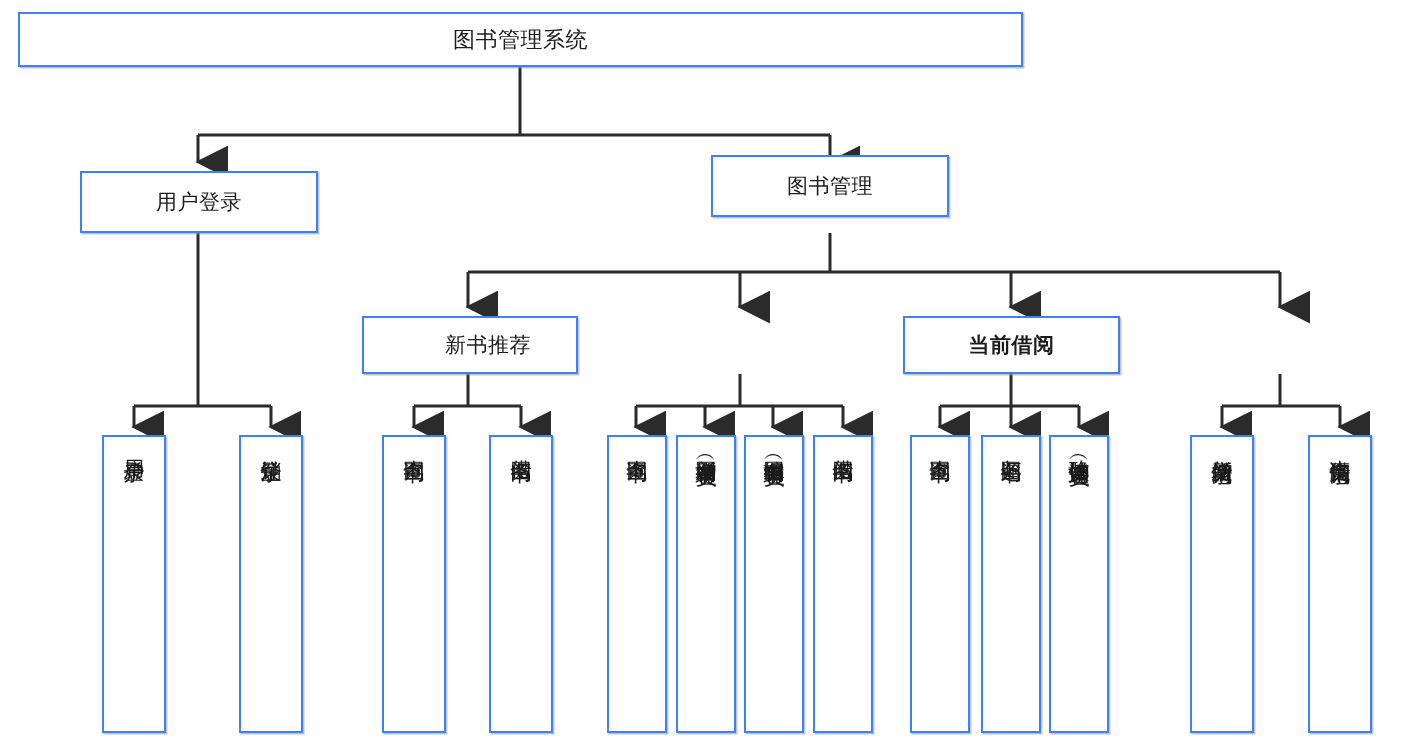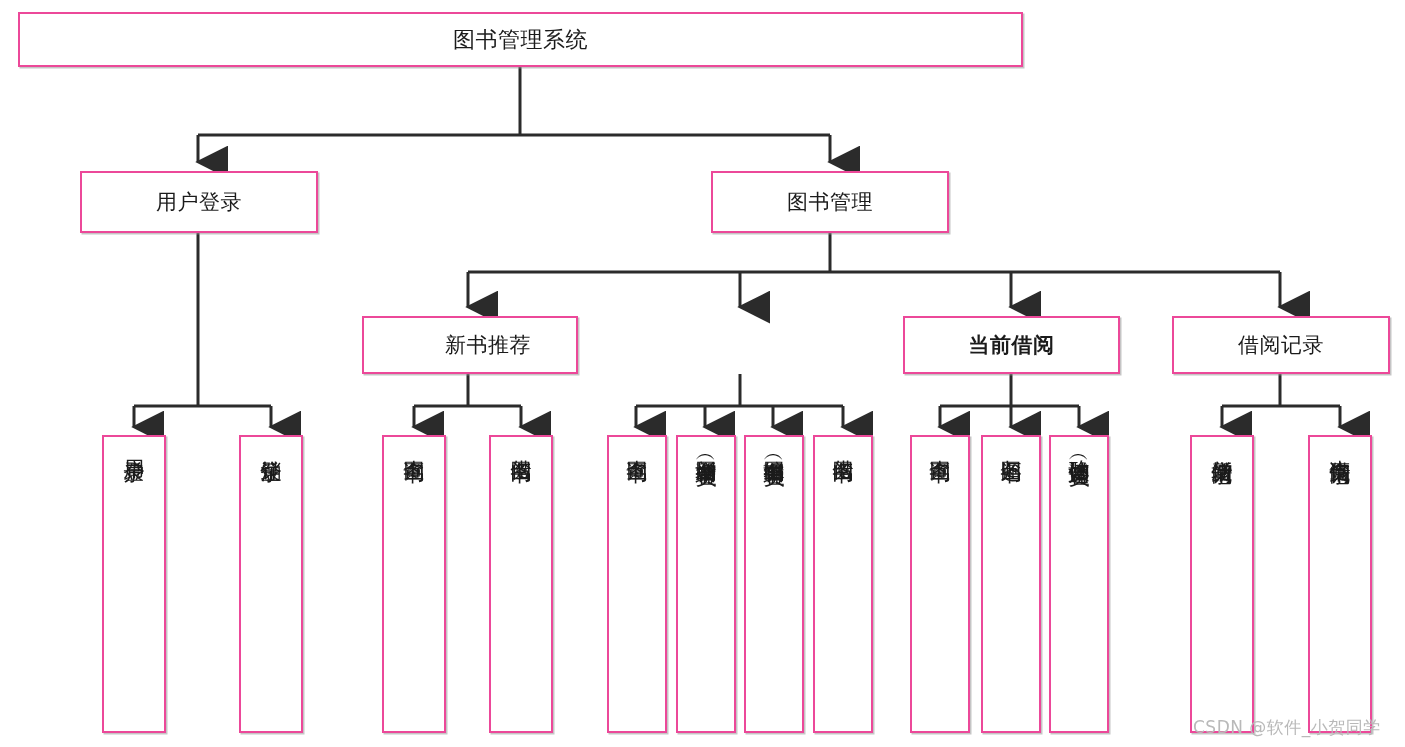--- a/index.html
+++ b/index.html
@@ -23,21 +23,21 @@
     position: absolute;
     left: 0;
     top: 0;
     width: 1405px;
     height: 747px;
     pointer-events: none;
   }
   .node {
     position: absolute;
     box-sizing: border-box;
-    border: 2px solid #ec4899;
+    border: 2px solid #3b82f6;
     background: #ffffff;
     display: flex;
     align-items: center;
     justify-content: center;
     box-shadow: 1.5px 1.5px 0 rgba(150,150,150,0.55);
   }
   .node .lbl {
     font-size: 21px;
     line-height: 1.25;
     letter-spacing: 0.5px;
@@ -130,36 +130,33 @@
   </svg>
 
   <div class="node root" style="left:18px; top:12px; width:1005px; height:55px;">
     <span class="lbl">图书管理系统</span>
   </div>
 
   <div class="node" style="left:80px; top:171px; width:238px; height:62px;">
     <span class="lbl">用户登录</span>
   </div>
 
-  <div class="node" style="left:711px; top:171px; width:238px; height:62px;align-items:center;">
+  <div class="node" style="left:711px; top:155px; width:238px; height:62px;align-items:center;">
     <span class="lbl">图书管理</span>
   </div>
 
   <div class="node" style="left:362px; top:316px; width:216px; height:58px;padding-left:36px;">
     <span class="lbl">新书推荐</span>
   </div>
 
 
   <div class="node" style="left:903px; top:316px; width:217px; height:58px;font-weight:bold;">
     <span class="lbl">当前借阅</span>
   </div>
 
-  <div class="node" style="left:1172px; top:316px; width:218px; height:58px;">
-    <span class="lbl">借阅记录</span>
-  </div>
 
   <div class="node leaf" style="left:102px; top:435px; width:64px; height:298px;">
     <span class="lbl">用户登录</span>
   </div>
   <div class="node leaf" style="left:239px; top:435px; width:64px; height:298px;">
     <span class="lbl">注销登录</span>
   </div>
 
   <div class="node leaf" style="left:382px; top:435px; width:64px; height:298px;">
     <span class="lbl">查询图书</span>
@@ -191,15 +188,14 @@
     <span class="lbl">确认归还（管理员）</span>
   </div>
 
   <div class="node leaf" style="left:1190px; top:435px; width:64px; height:298px;">
     <span class="lbl">新增借阅记录</span>
   </div>
   <div class="node leaf" style="left:1308px; top:435px; width:64px; height:298px;">
     <span class="lbl">查询借阅记录</span>
   </div>
 
-  <div class="watermark" style="left:1193px; top:716px;">CSDN @软件_小贺同学</div>
 
 </div>
 
 </body></html>

